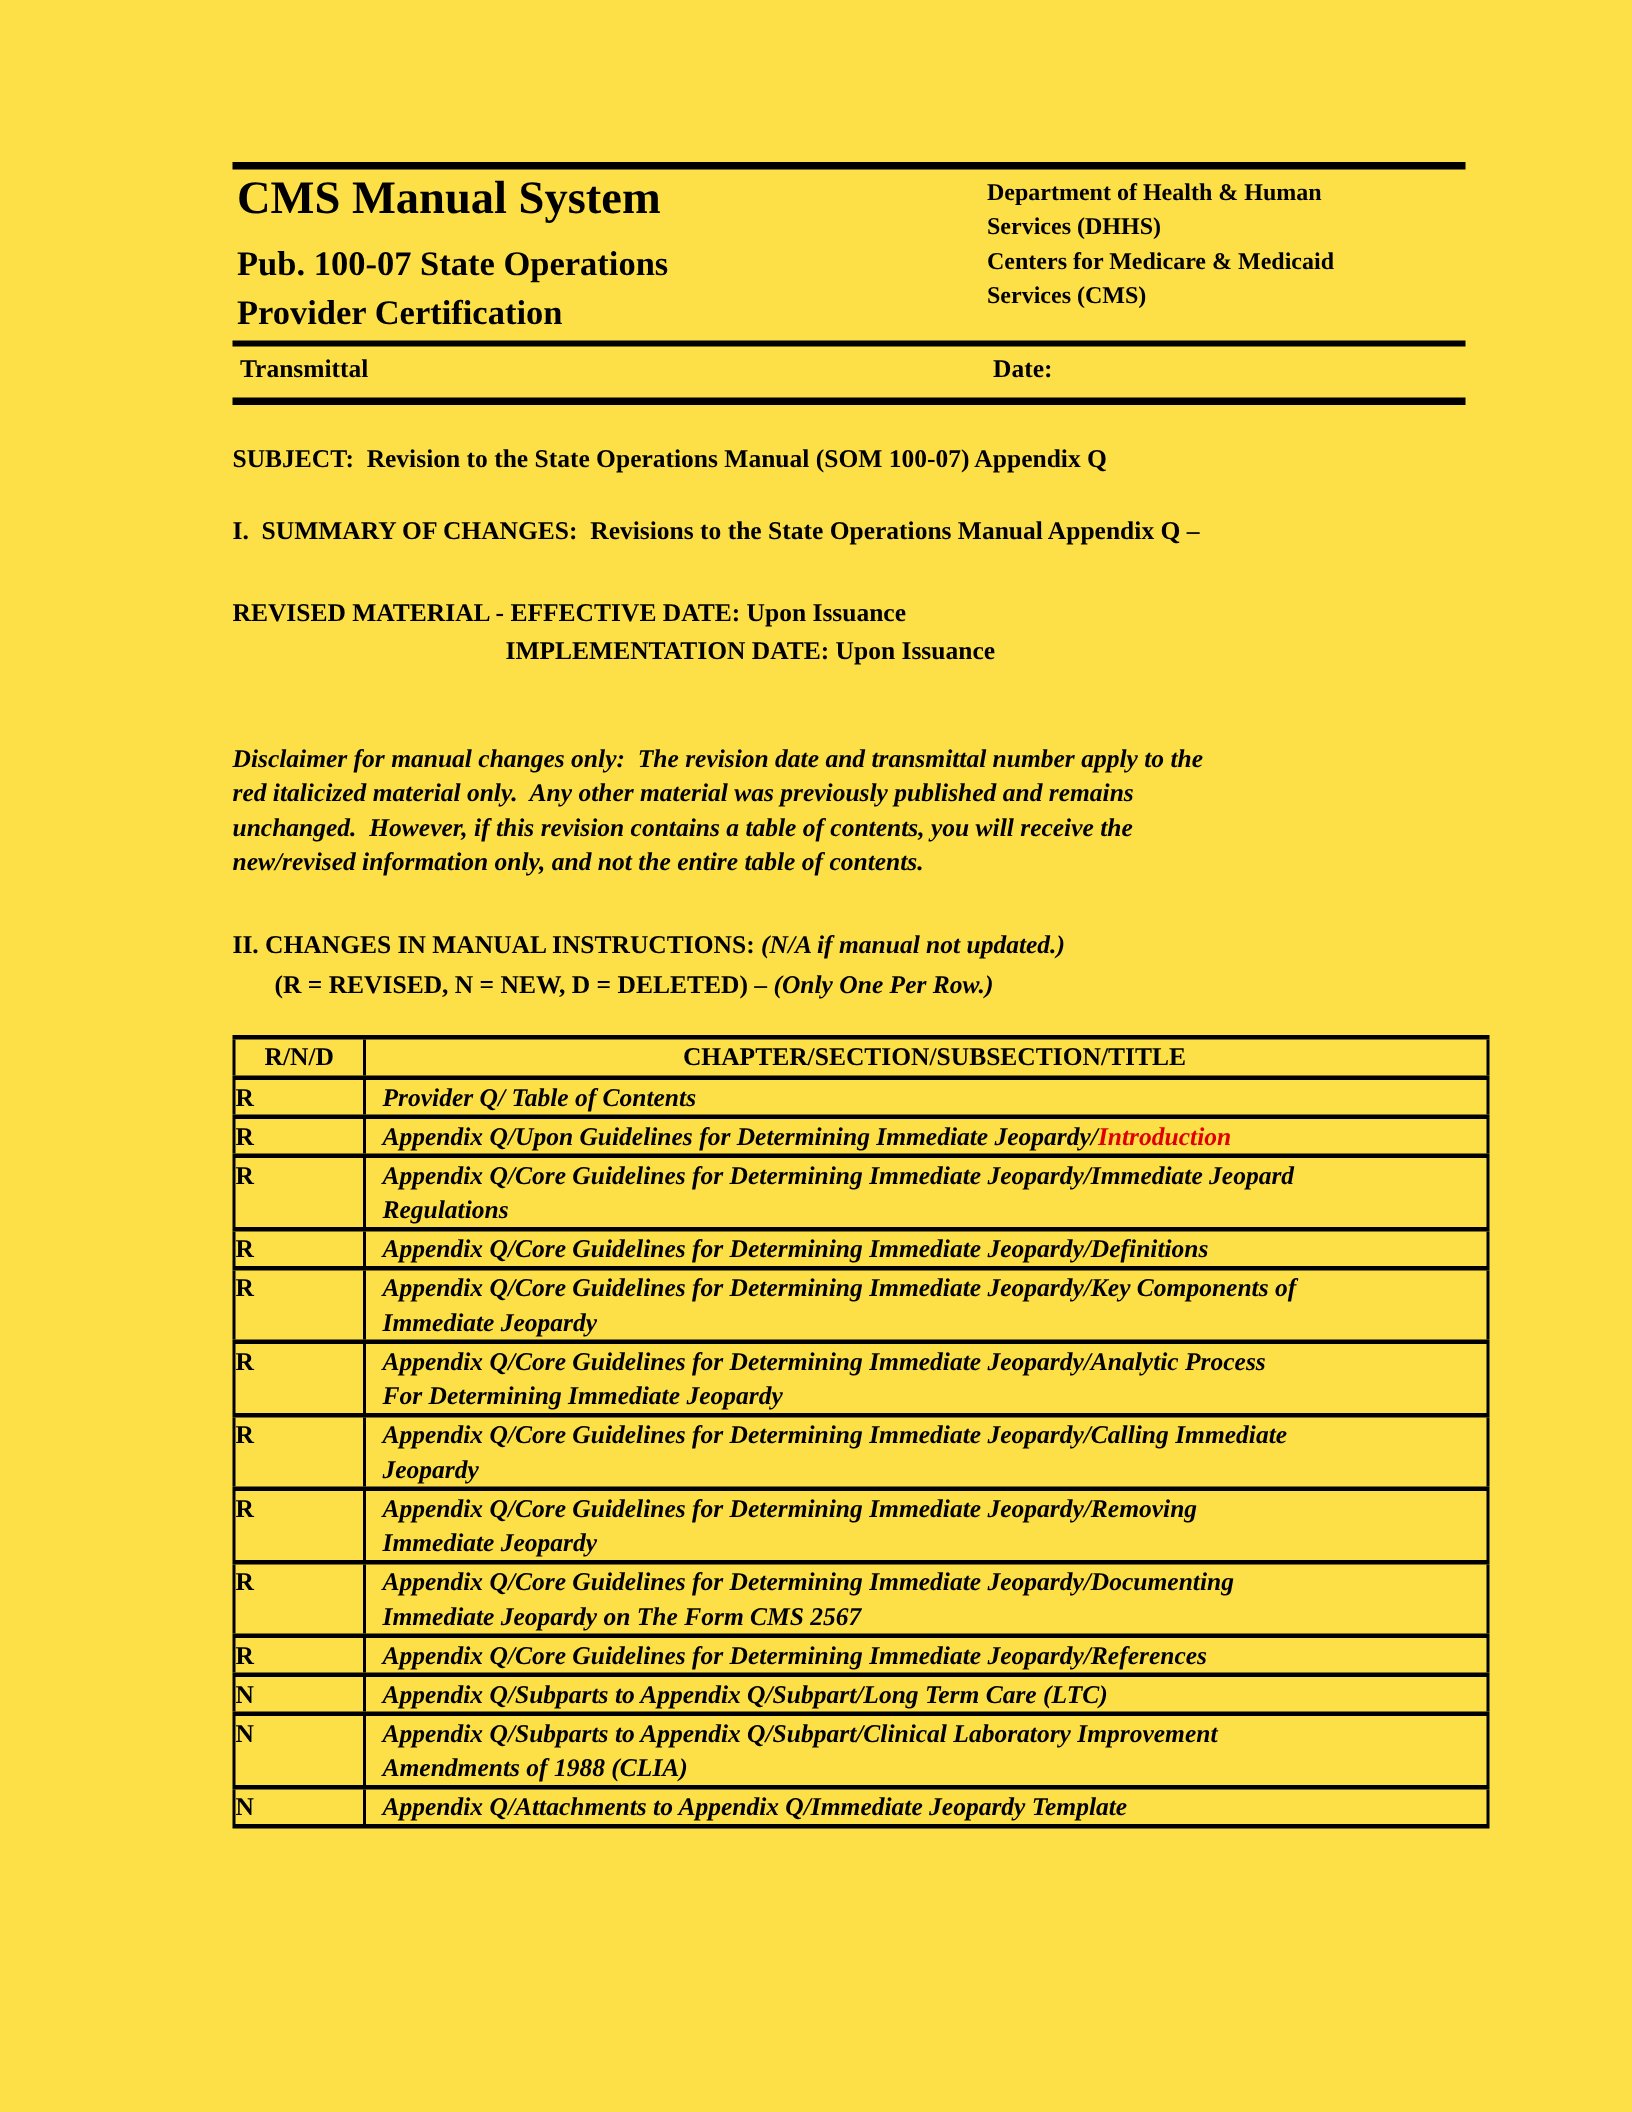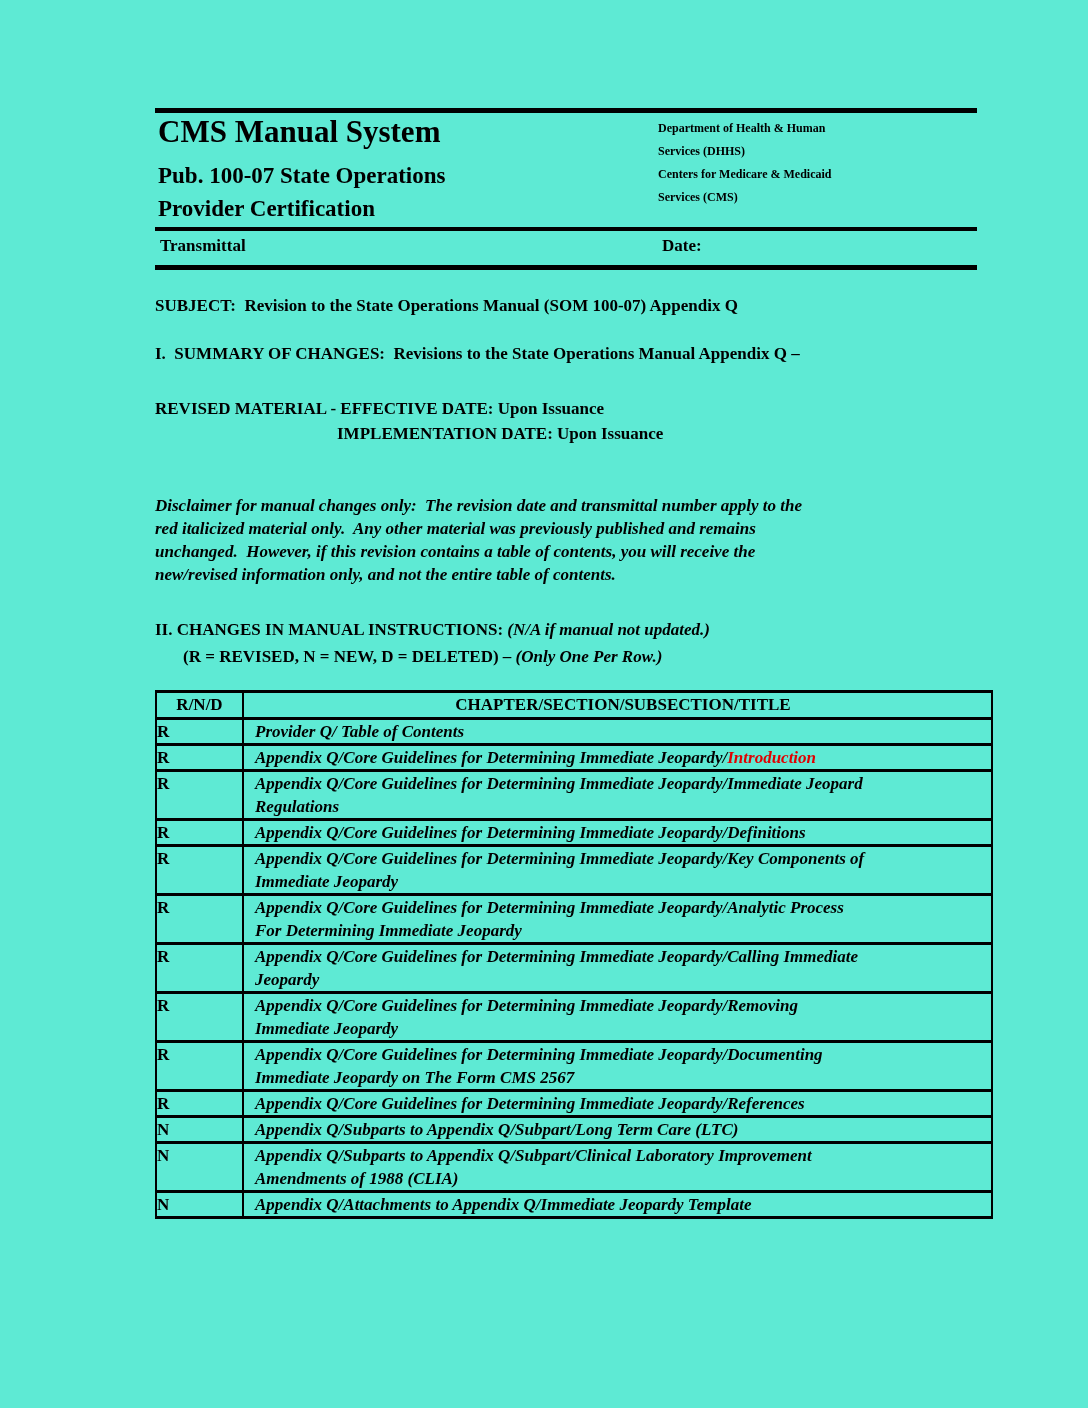--- a/index.html
+++ b/index.html
@@ -1,29 +1,29 @@
 <!DOCTYPE html>
 <html><head>
 <meta charset="utf-8">
 <style>
   html,body { margin:0; padding:0; background:#ffffff; }
   .page {
-    position:relative; width:1088px; height:1408px; background:#5eead4;
+    position:relative; width:1088px; height:1408px; background:#fde047;
     font-family:"Liberation Serif","DejaVu Serif",serif; color:#000;
     overflow:hidden;
   }
   .rule { position:absolute; left:155px; width:822px; background:#000; }
   .rule-1 { top:108px; height:5px; }
   .rule-2 { top:227px; height:4px; }
   .rule-3 { top:265px; height:5px; }
 
   .doc-title { position:absolute; left:158px; top:114px; font-size:31px; font-weight:bold; white-space:pre; }
   .pub-line-1 { position:absolute; left:158px; top:163px; font-size:23px; font-weight:bold; white-space:pre; }
   .pub-line-2 { position:absolute; left:158px; top:196px; font-size:23px; font-weight:bold; white-space:pre; }
-  .agency-block { position:absolute; left:658px; top:117px; width:325px; font-size:12px; font-weight:bold; line-height:23px; }
+  .agency-block { position:absolute; left:658px; top:117px; width:325px; font-size:16px; font-weight:bold; line-height:23px; }
   .agency-block div { white-space:pre; }
 
   .transmittal-label { position:absolute; left:160px; top:236px; font-size:17px; font-weight:bold; white-space:pre; }
   .date-label { position:absolute; left:662px; top:236px; font-size:17px; font-weight:bold; white-space:pre; }
 
   .subject-line { position:absolute; left:155px; top:296px; width:840px; font-size:17px; font-weight:bold; white-space:pre; }
   .summary-line { position:absolute; left:155px; top:344px; width:840px; font-size:17px; font-weight:bold; white-space:pre; }
 
   .revised-block { position:absolute; left:155px; top:396px; font-size:17px; font-weight:bold; line-height:25px; }
   .revised-block div { white-space:pre; }
@@ -104,21 +104,21 @@
     <tbody>
         <tr>
           <td class="col-rnd">R</td>
           <td class="col-title">
             <div class="cell-line"><span>Provider Q/ Table of Contents</span></div>
           </td>
         </tr>
         <tr>
           <td class="col-rnd">R</td>
           <td class="col-title">
-            <div class="cell-line"><span>Appendix Q/Core Guidelines for Determining Immediate Jeopardy/</span><span style="color: rgb(224, 0, 0);">Introduction</span></div>
+            <div class="cell-line"><span>Appendix Q/Upon Guidelines for Determining Immediate Jeopardy/</span><span style="color: rgb(224, 0, 0);">Introduction</span></div>
           </td>
         </tr>
         <tr>
           <td class="col-rnd">R</td>
           <td class="col-title">
             <div class="cell-line"><span>Appendix Q/Core Guidelines for Determining Immediate Jeopardy/Immediate Jeopard</span></div>
             <div class="cell-line"><span>Regulations</span></div>
           </td>
         </tr>
         <tr>

